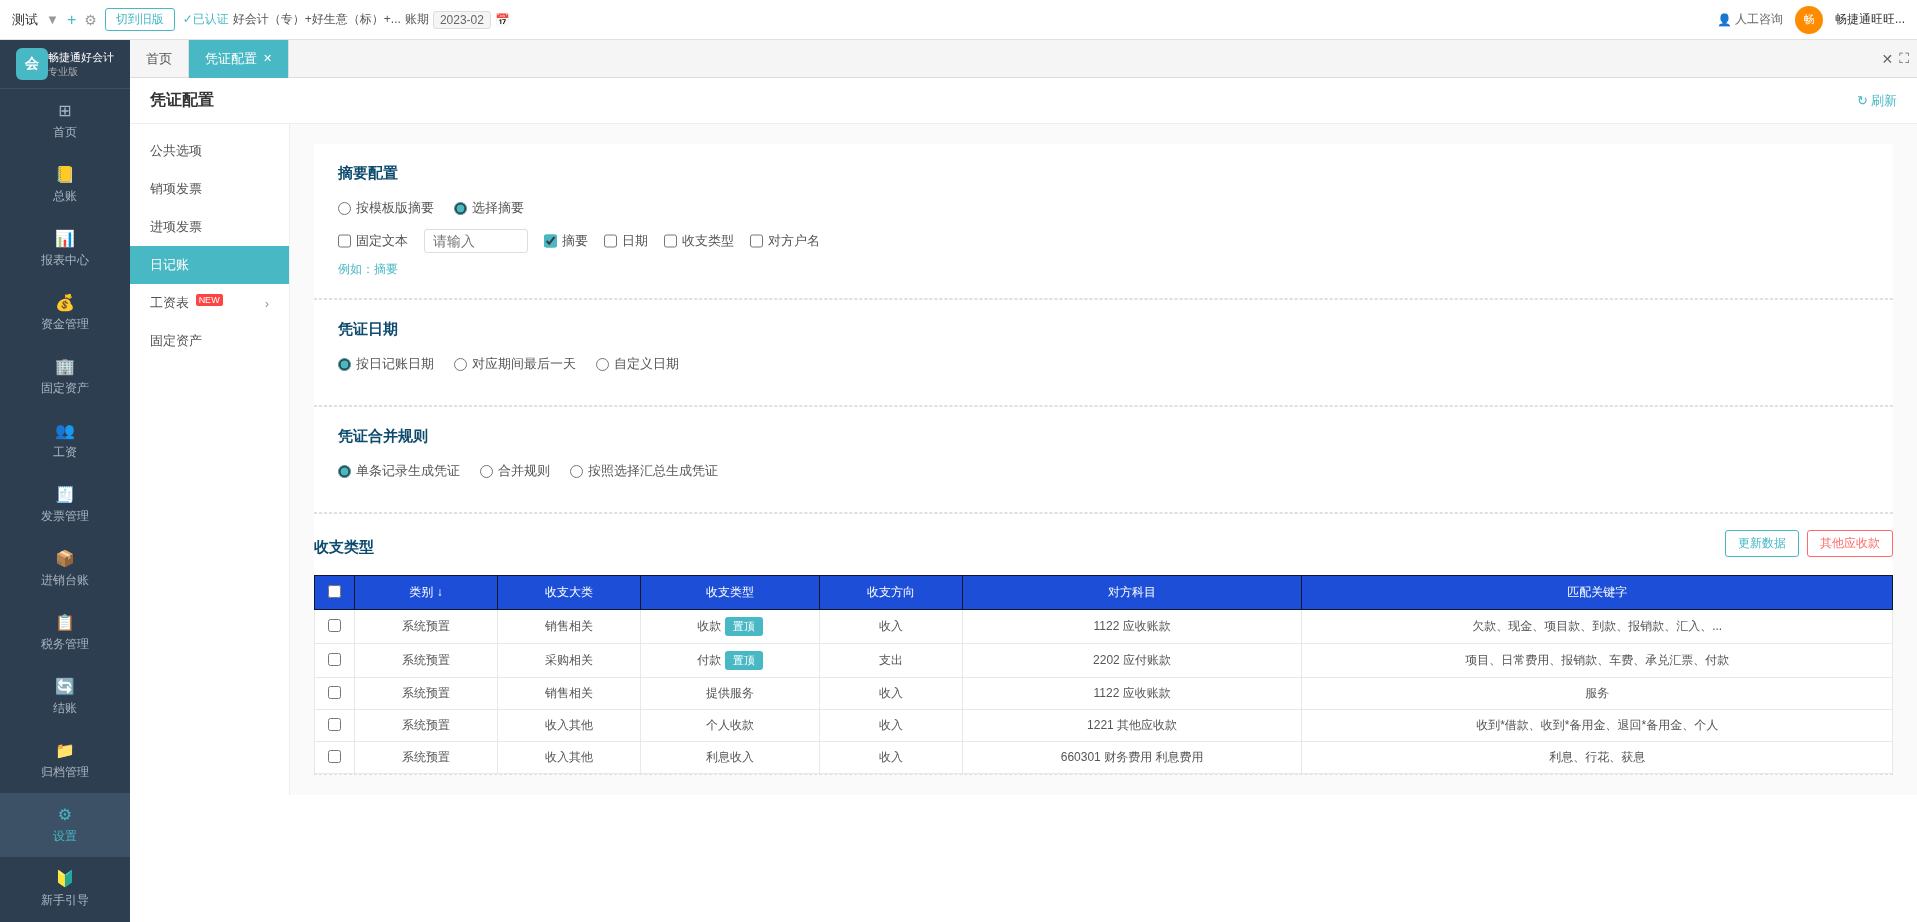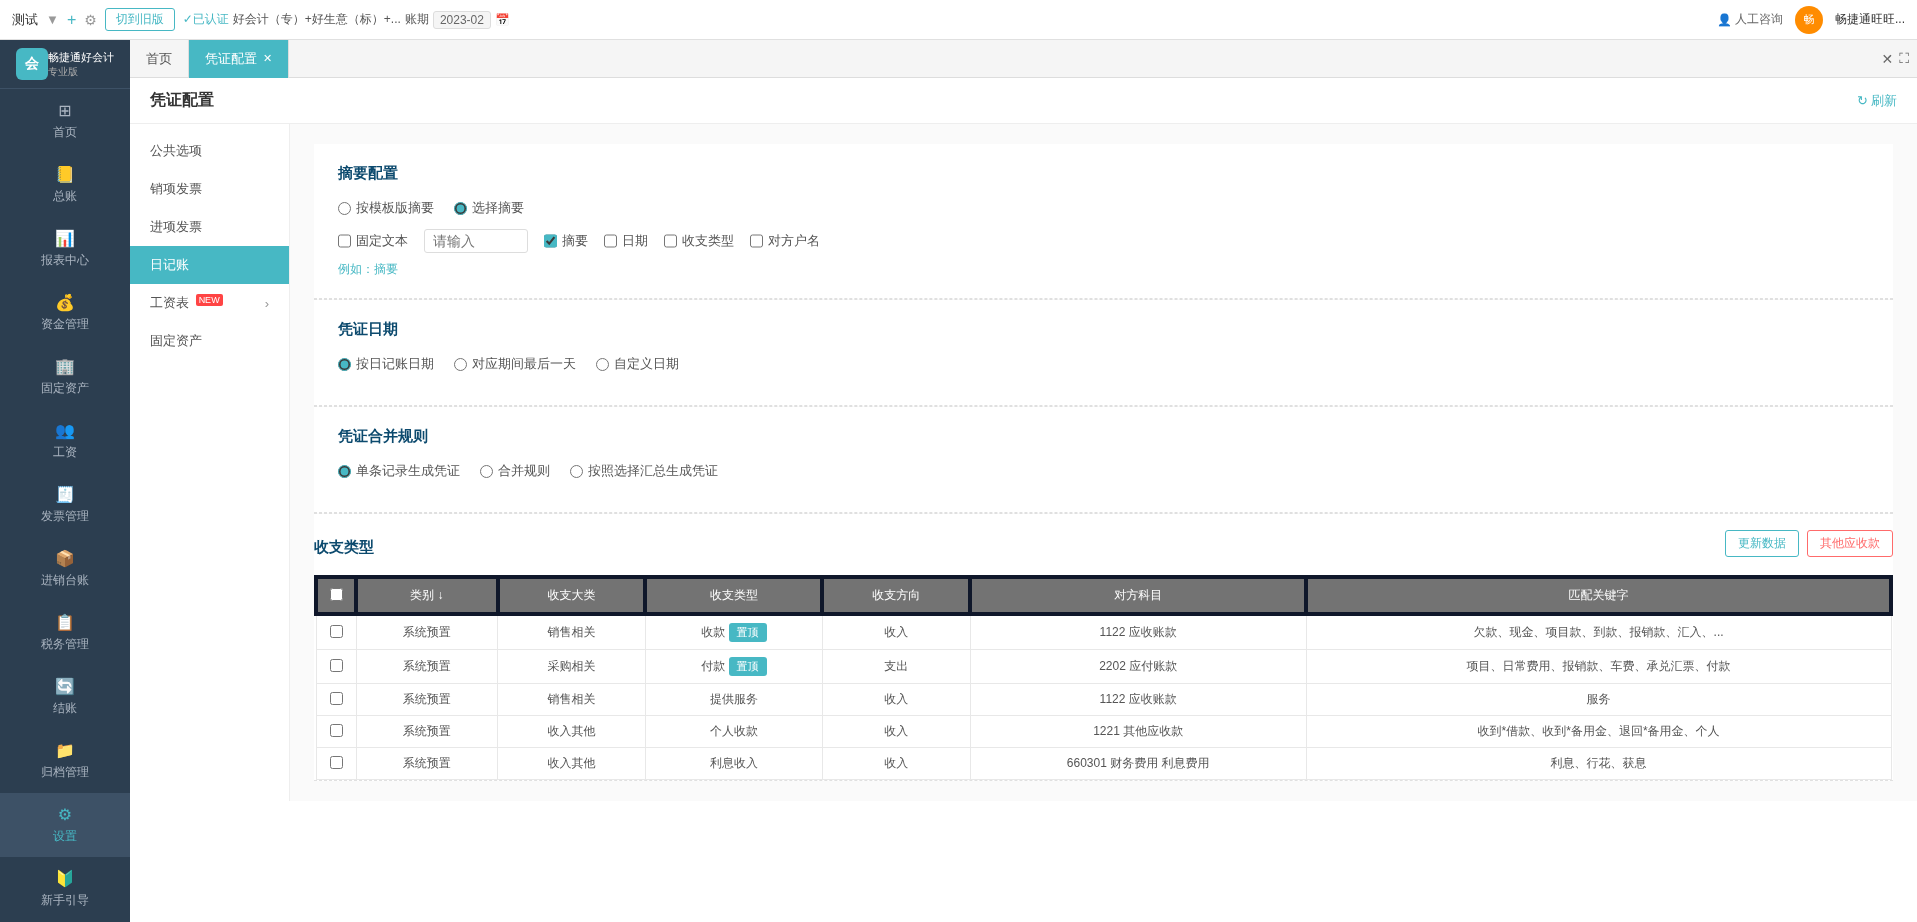--- a/index.html
+++ b/index.html
@@ -223,27 +223,27 @@
     }
     .btn-outline-danger {
       border-color: #ff6b6b;
       color: #ff6b6b;
       background: #fff;
     }
 
     
     .data-table { width: 100%; border-collapse: collapse; }
     .data-table th {
-      background: #737373;
+      background: #1d4ed8;
       color: #fff;
       padding: 8px 10px;
       text-align: center;
       font-size: 12px;
       font-weight: normal;
-      border: 4px solid #0f172a;
+      border: 1px solid #0f172a;
     }
     .data-table td {
       padding: 7px 10px;
       text-align: center;
       border: 1px solid #e8e8e8;
       font-size: 12px;
       color: #555;
       background: #fff;
     }
     .tag-btn {

